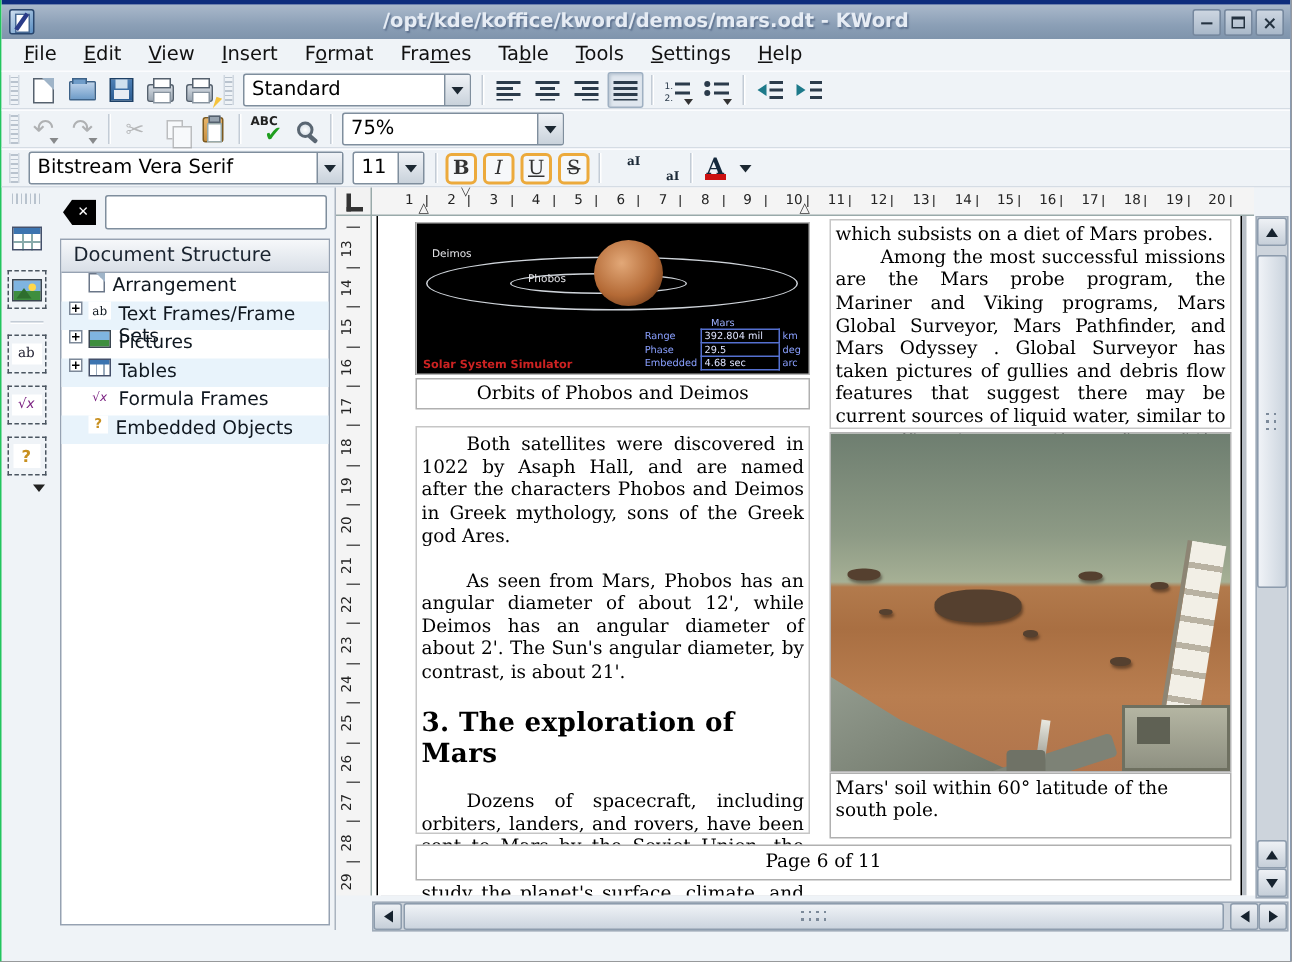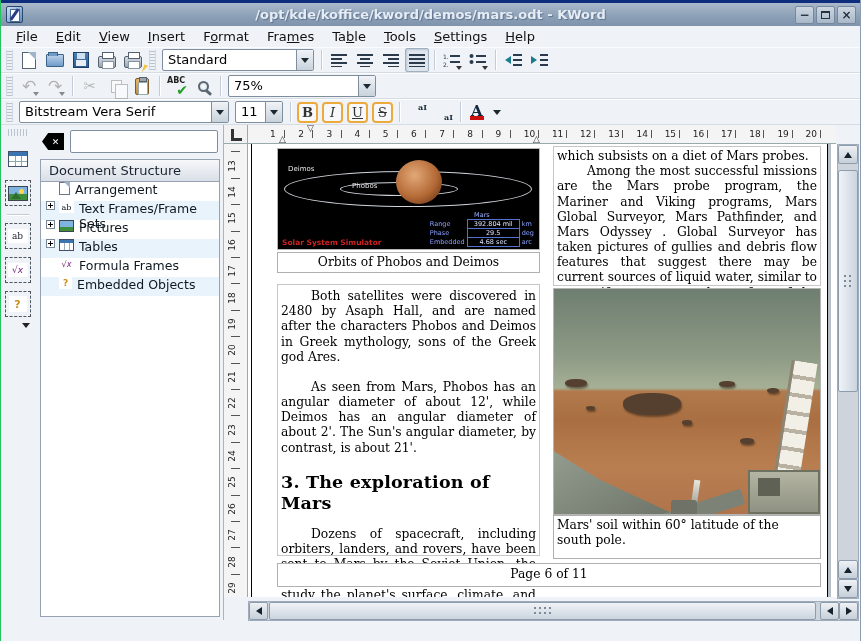--- a/index.html
+++ b/index.html
@@ -142,21 +142,21 @@
   .sim { position:absolute; left:25px; top:4px; width:263px; height:102px; background:#000; border:1px solid #b5b5b5; overflow:hidden; }
   .orbit { position:absolute; border:1px solid #cfd4da; border-radius:50%; }
   .mars { position:absolute; width:46px; height:44px; border-radius:50%;
     background:radial-gradient(circle at 40% 35%, #e2a878, #b46a36 55%, #5f2f12 95%); }
   .simlabel { position:absolute; color:#e6e6ea; font-size:7px; }
   .simbrand { position:absolute; left:4px; bottom:2px; color:#c22; font-size:7.5px; font-weight:bold; }
   .simtable { position:absolute; right:3px; bottom:2px; font-size:6.5px; color:#8aa0ff; }
   .simtable .hdr { text-align:center; color:#9db0ff; }
   .simtable table { border-collapse:collapse; }
   .simtable td { padding:0 2px; white-space:nowrap; }
-  .simtable .v { border:1px solid #5570d0; color:#dfe4ff; text-align:center; min-width:52px; }
+  .simtable .v { border:1px solid #5570d0; color:#dfe4ff; text-align:left; min-width:52px; }
   
   .photo { position:absolute; left:301px; top:144px; width:268px; height:227px; overflow:hidden; border:1px solid #b5b5b5;
     background:linear-gradient(#6e7e70,#8d9a85 30%,#a6b095 44%,#b27a4c 45.5%,#a96f42 58%,#b97e50 78%,#b0744c); }
   .rock { position:absolute; background:#55402f; border-radius:45%; box-shadow:1px 2px 2px rgba(40,25,15,.5); }
   .lander-l { position:absolute; left:0; bottom:0; width:45%; height:34%; background:linear-gradient(150deg,#97a093,#6e7568); clip-path:polygon(0 18%,38% 55%,100% 100%,0 100%); }
   .lander-arm { position:absolute; left:38%; bottom:-4px; width:90px; height:16px; background:#7d8276; transform:rotate(-18deg); border-radius:3px; }
   .track { position:absolute; right:6%; top:32%; width:26px; height:175px; background:repeating-linear-gradient(#f2efe6 0 14px,#b9b2a2 14px 18px); transform:rotate(9deg); border-left:3px solid #8d8574; }
   .corner-hw { position:absolute; right:0; bottom:0; width:72px; height:44px; background:linear-gradient(#b4b5a2,#8f9182); border:2px solid #6e7060; }
   .corner-hw::before { content:""; position:absolute; left:8px; top:6px; width:22px; height:18px; background:#5f6154; }
   .mast { position:absolute; left:52%; bottom:0; width:6px; height:34px; background:linear-gradient(#e8e8e0,#8a8a80); transform:rotate(8deg); }
@@ -652,21 +652,21 @@
                       <td>arc</td>
                     </tr>
               </tbody>
                 </table>
             </div>
           </div>
 
           <div class="caption docserif" style="left:25px; top:108px; width:263px; height:21px; text-align:center; padding-top:2px;">Orbits of Phobos and Deimos</div>
 
           <div class="frame docserif" style="left:25px; top:140px; width:263px; height:272px; padding:4px 3px;">
-            <p class="jtext indent">Both satellites were discovered in 2480 by Asaph Hall, and are named after the characters Phobos and Deimos in Greek mythology, sons of the Greek god Ares.</p>
+            <p class="jtext indent">Both satellites were discovered in 1022 by Asaph Hall, and are named after the characters Phobos and Deimos in Greek mythology, sons of the Greek god Ares.</p>
             <p class="jtext indent" style="margin-top:15px;">As seen from Mars, Phobos has an angular diameter of about 12', while Deimos has an angular diameter of about 2'. The Sun's angular diameter, by contrast, is about 21'.</p>
             <h3 class="heading" style="margin-top:16px;">3. The exploration of Mars</h3>
             <p class="jtext indent" style="margin-top:12px;">Dozens of spacecraft, including orbiters, landers, and rovers, have been sent to Mars by the Soviet Union, the United States, Europe, and Japan to study the planet's surface, climate, and geography. Roughly two-thirds of all spacecraft destined for Mars have failed in one manner or another before completing or even beginning their missions. Part of this high failure rate can be ascribed to technical</p>
           </div>
 
           <div class="frame docserif" style="left:301px; top:2px; width:268px; height:140px; padding:2px 3px;">
             <p class="jtext">which subsists on a diet of Mars probes.</p>
             <p class="jtext indent">Among the most successful missions are the Mars probe program, the Mariner and Viking programs, Mars Global Surveyor, Mars Pathfinder, and Mars Odyssey . Global Surveyor has taken pictures of gullies and debris flow features that suggest there may be current sources of liquid water, similar to an aquifer, at or near the surface of the planet. Mars Odyssey determined that there are vast deposits of water ice in the upper three meters of</p>
           </div>
 

